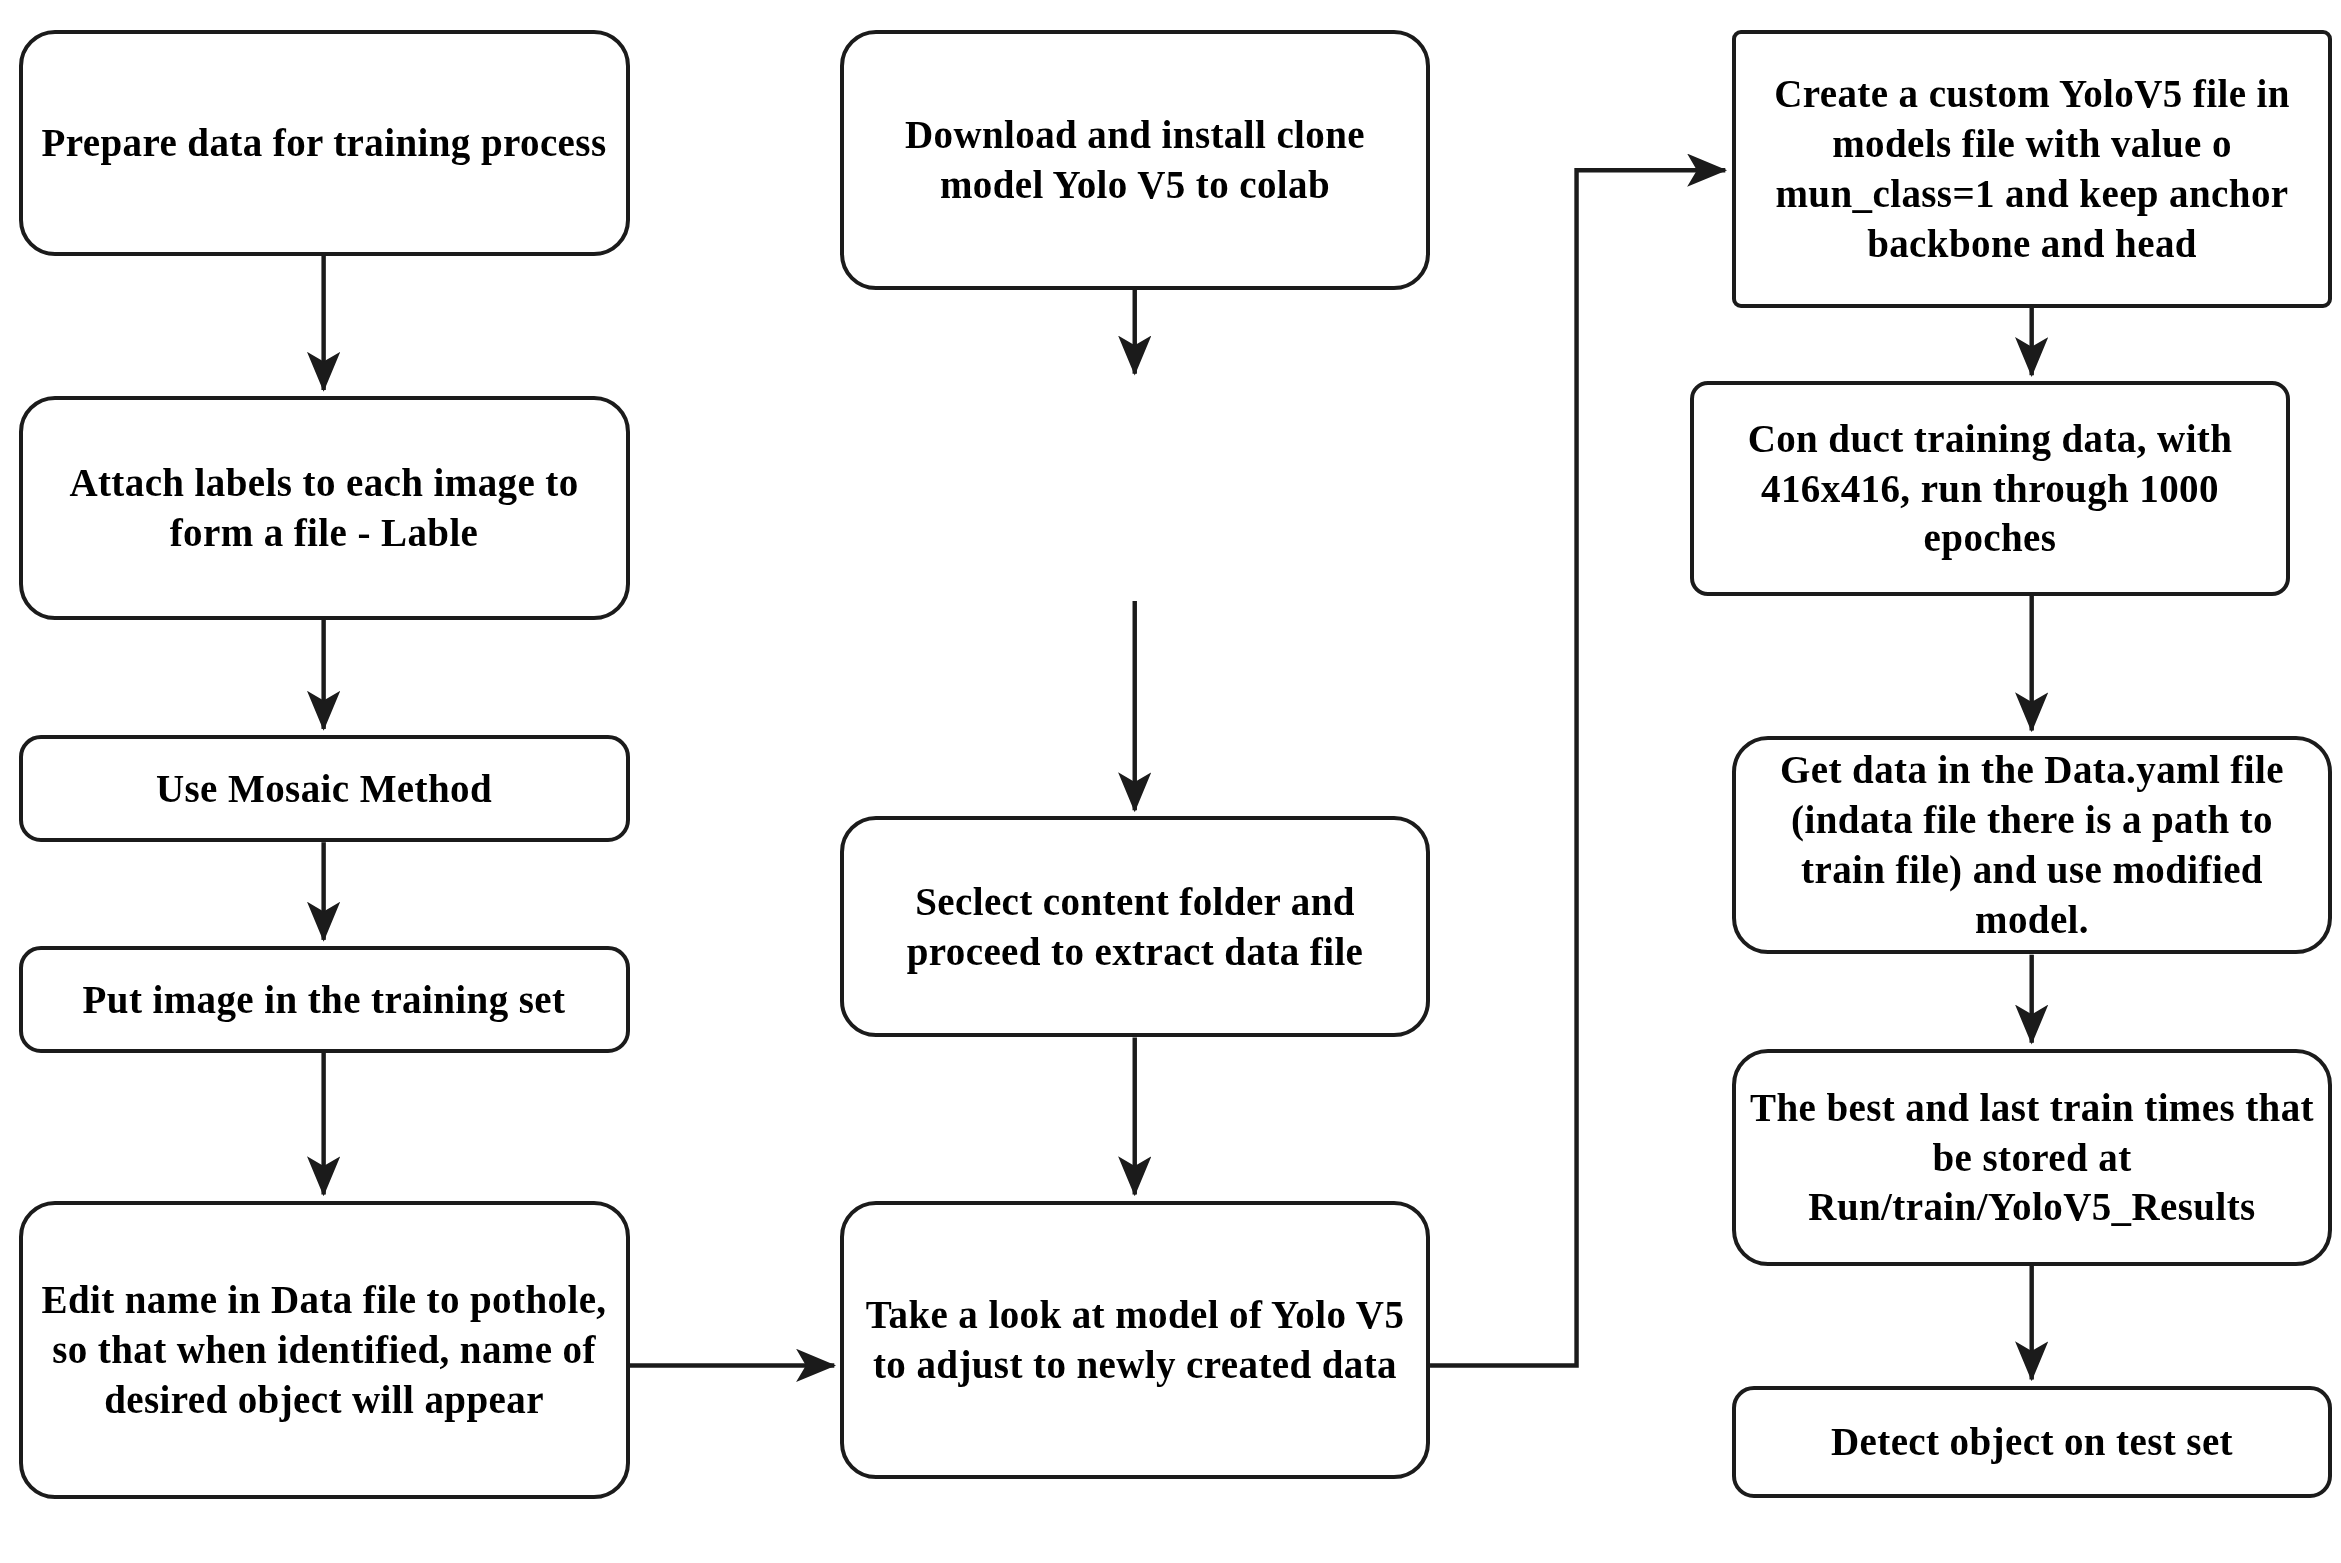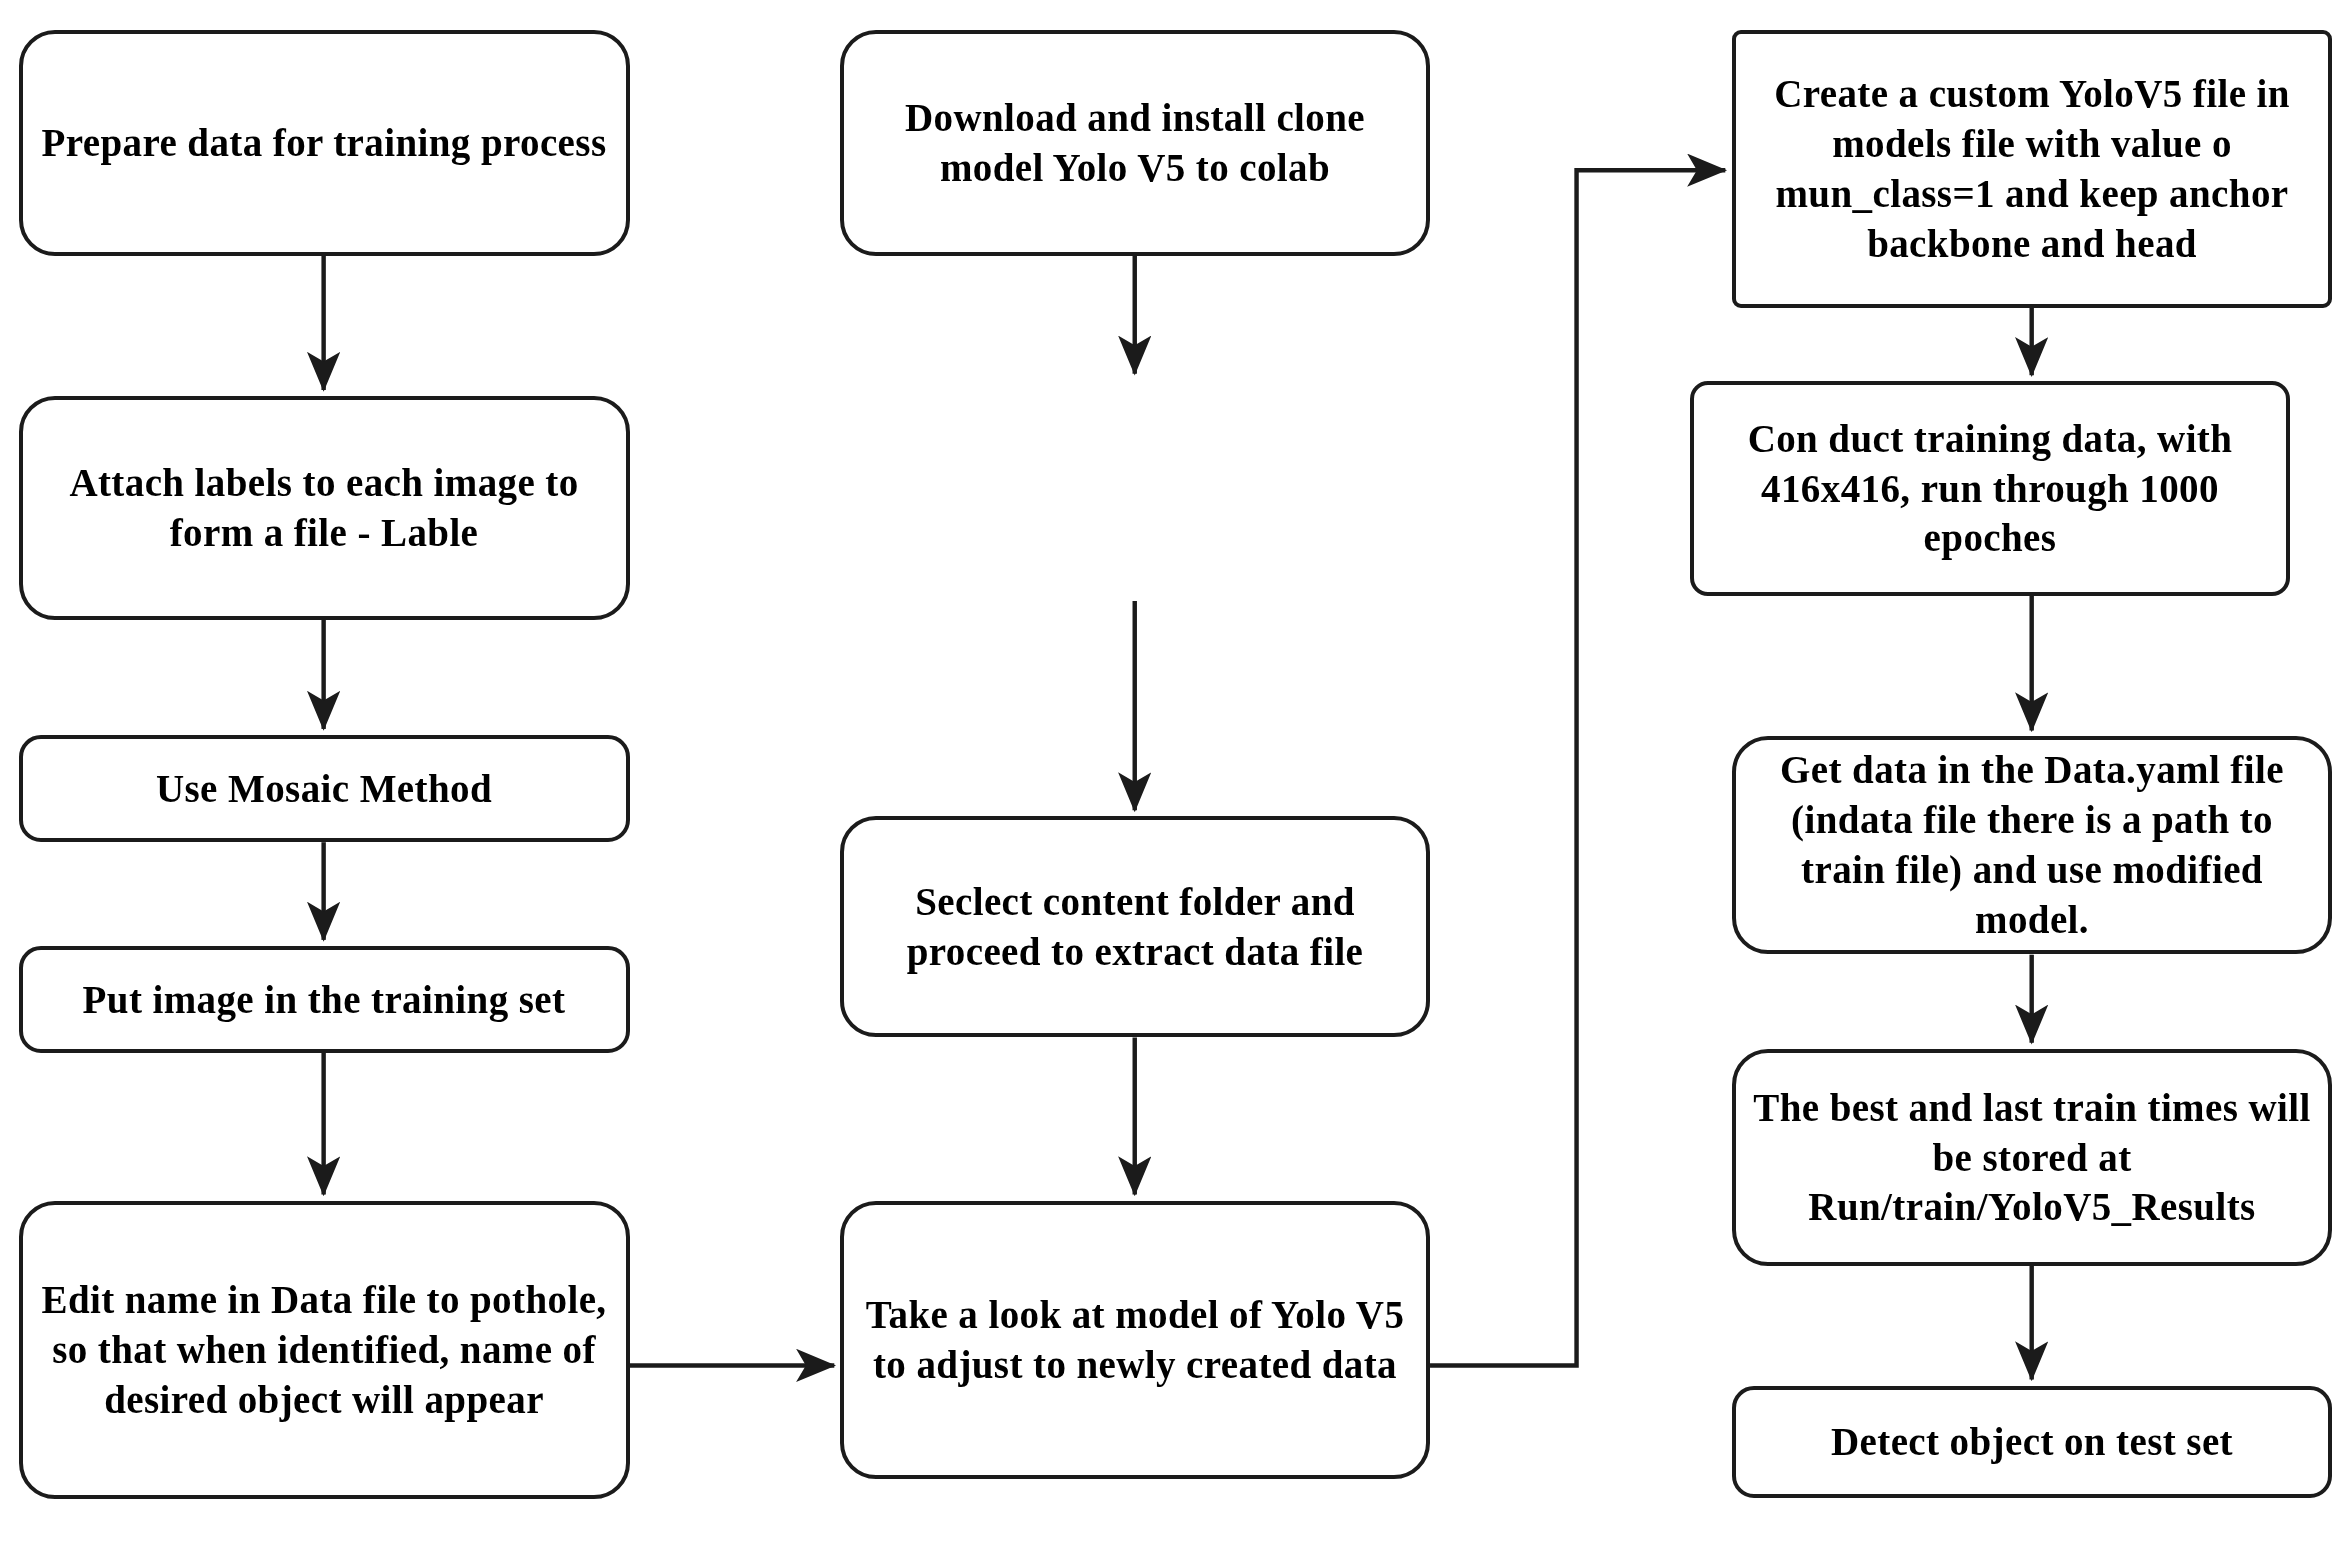--- a/index.html
+++ b/index.html
@@ -42,21 +42,21 @@
     color: #000000;
     letter-spacing: 0.4px;
   }
   
   #l1 { left: 18.5px;   top: 30px;   width: 611px; height: 226px; text-align: center; }
   #l2 { left: 18.5px;   top: 396px;  width: 611px; height: 224px; }
   #l3 { left: 18.5px;   top: 735px;  width: 611px; height: 107px; border-radius: 22px; }
   #l4 { left: 18.5px;   top: 946px; width: 611px; height: 107px; border-radius: 22px; }
   #l5 { left: 18.5px;   top: 1201px; width: 611px; height: 298px; }
   
-  #m1 { left: 840px; top: 30px;   width: 590px; height: 226px; }
+  #m1 { left: 840px; top: 30px;   width: 590px; height: 260px; }
   #m2 { left: 840px; top: 380px;  width: 590px; height: 221px; }
   #m3 { left: 840px; top: 816px; width: 590px; height: 221px; }
   #m4 { left: 840px; top: 1201px; width: 590px; height: 278px; }
   
   #r1 { left: 1732px; top: 30px;   width: 600px; height: 278px; border-radius: 9px; }
   #r2 { left: 1690px; top: 381px;  width: 600px; height: 215px; border-radius: 18px; }
   #r3 { left: 1732px; top: 736px;  width: 600px; height: 218px; }
   #r4 { left: 1732px; top: 1049px; width: 600px; height: 217px; }
   #r5 { left: 1732px; top: 1386px; width: 600px; height: 112px; border-radius: 22px; }
 </style>
@@ -117,20 +117,20 @@
   <div class="node" id="r1">
     <span>Create a custom YoloV5 file in models file with value o mun_class=1 and keep anchor backbone and head</span>
   </div>
   <div class="node" id="r2">
     <span>Con duct training data, with 416x416, run through 1000 epoches</span>
   </div>
   <div class="node" id="r3">
     <span>Get data in the Data.yaml file (indata file there is a path to train file) and use modified model.</span>
   </div>
   <div class="node" id="r4">
-    <span>The best and last train times will be stored at Run/train/YoloV5_Results</span>
+    <span>The best and last train times that be stored at Run/train/YoloV5_Results</span>
   </div>
   <div class="node" id="r5">
     <span>Detect object on test set</span>
   </div>
 
 </div>
 
 
 </body></html>

